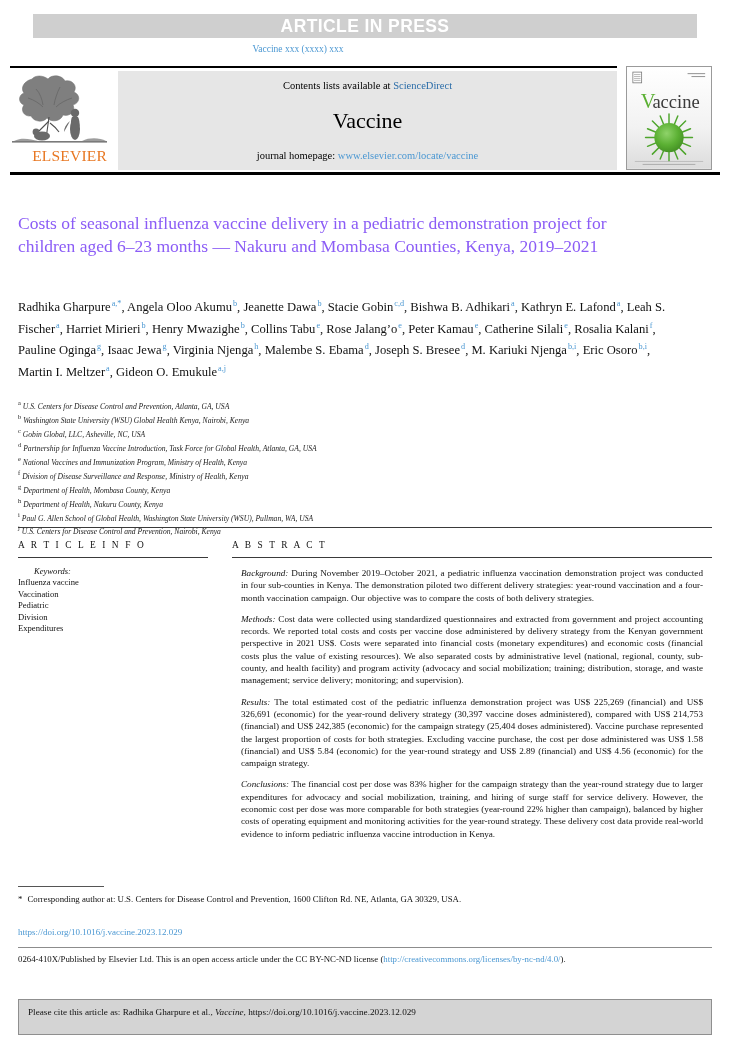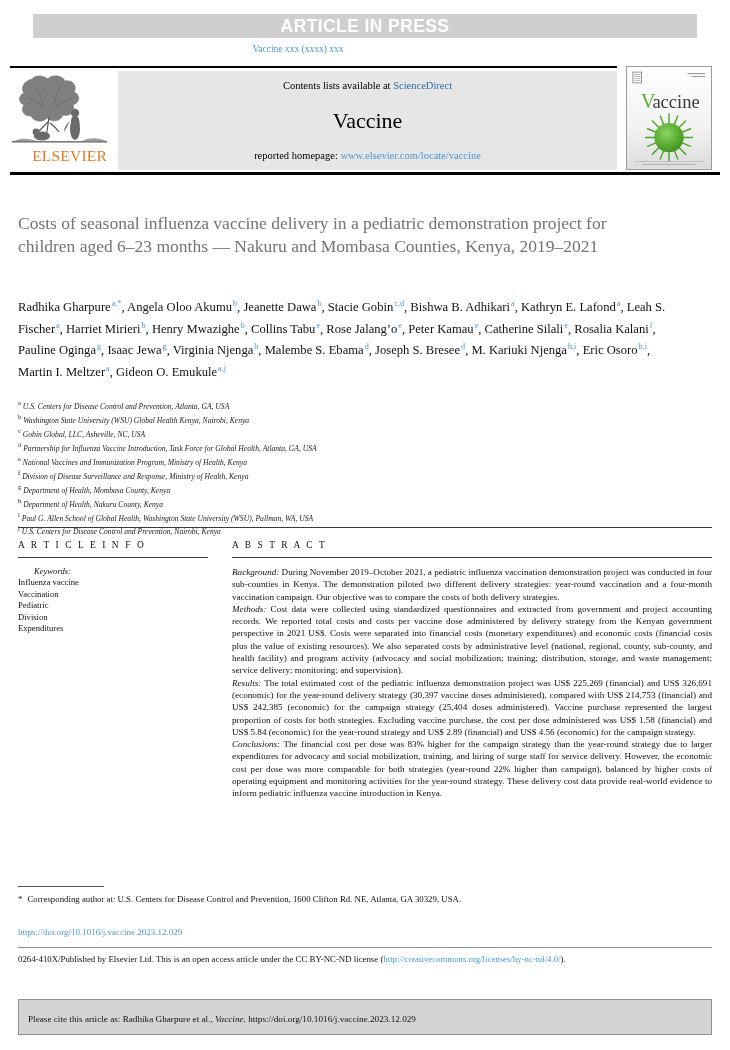--- a/index.html
+++ b/index.html
@@ -148,21 +148,21 @@
   }
 
   
   .title {
     position: absolute;
     left: 18px;
     top: 212px;
     width: 640px;
     font-size: 17.5px;
     line-height: 23px;
-    color: #737373;
+    color: #8b5cf6;
   }
 
   
   .authors {
     position: absolute;
     left: 18px;
     top: 295px;
     width: 660px;
     font-size: 12.6px;
     line-height: 17.5px;
@@ -233,21 +233,21 @@
     color: #111;
   }
   .kw-label { font-style: italic; margin-left: 16px; }
   .abs-body {
     margin-top: 8px;
     font-size: 9.15px;
     line-height: 12.3px;
     text-align: justify;
     color: #111;
   }
-  .abs-body p { margin: 0; }
+  .abs-body p { margin: 9px; }
   .abs-lead { font-style: italic; }
 
   
   .foot-rule {
     position: absolute;
     left: 18px;
     top: 886px;
     width: 86px;
     height: 1px;
     background: #555;
@@ -291,21 +291,21 @@
   
   .cite-box {
     position: absolute;
     left: 18px;
     top: 999px;
     width: 694px;
     height: 36px;
     background: #d4d4d4;
     border: 1px solid #8f8f8f;
     box-sizing: border-box;
-    padding: 14px 9px;
+    padding: 7px 9px;
     font-size: 9.2px;
     color: #111;
   }
   .cite-box .ital { font-style: italic; }
 </style>
 </head>
 <body>
 
 <div class="page">
 
@@ -353,21 +353,21 @@
       </svg>
       <div class="elsevier-word">ELSEVIER</div>
     </div>
 
     <div class="masthead-box">
       <div class="contents-line">
         <span>Contents lists available at </span><a class="lnk-dark" href="#">ScienceDirect</a>
       </div>
       <div class="journal-title">Vaccine</div>
       <div class="homepage-line">
-        <span>reported homepage: </span><a class="lnk" href="#">www.elsevier.com/locate/vaccine</a>
+        <span>journal homepage: </span><a class="lnk" href="#">www.elsevier.com/locate/vaccine</a>
       </div>
     </div>
 
     <div class="cover-thumb">
       <svg viewBox="0 0 86 104" width="84" height="102">
         <defs>
           <linearGradient id="coverbg" x1="0" y1="0" x2="0" y2="1">
             <stop offset="0%" stop-color="#ffffff"></stop>
             <stop offset="60%" stop-color="#f2f2f2"></stop>
             <stop offset="100%" stop-color="#dcdcdc"></stop>

